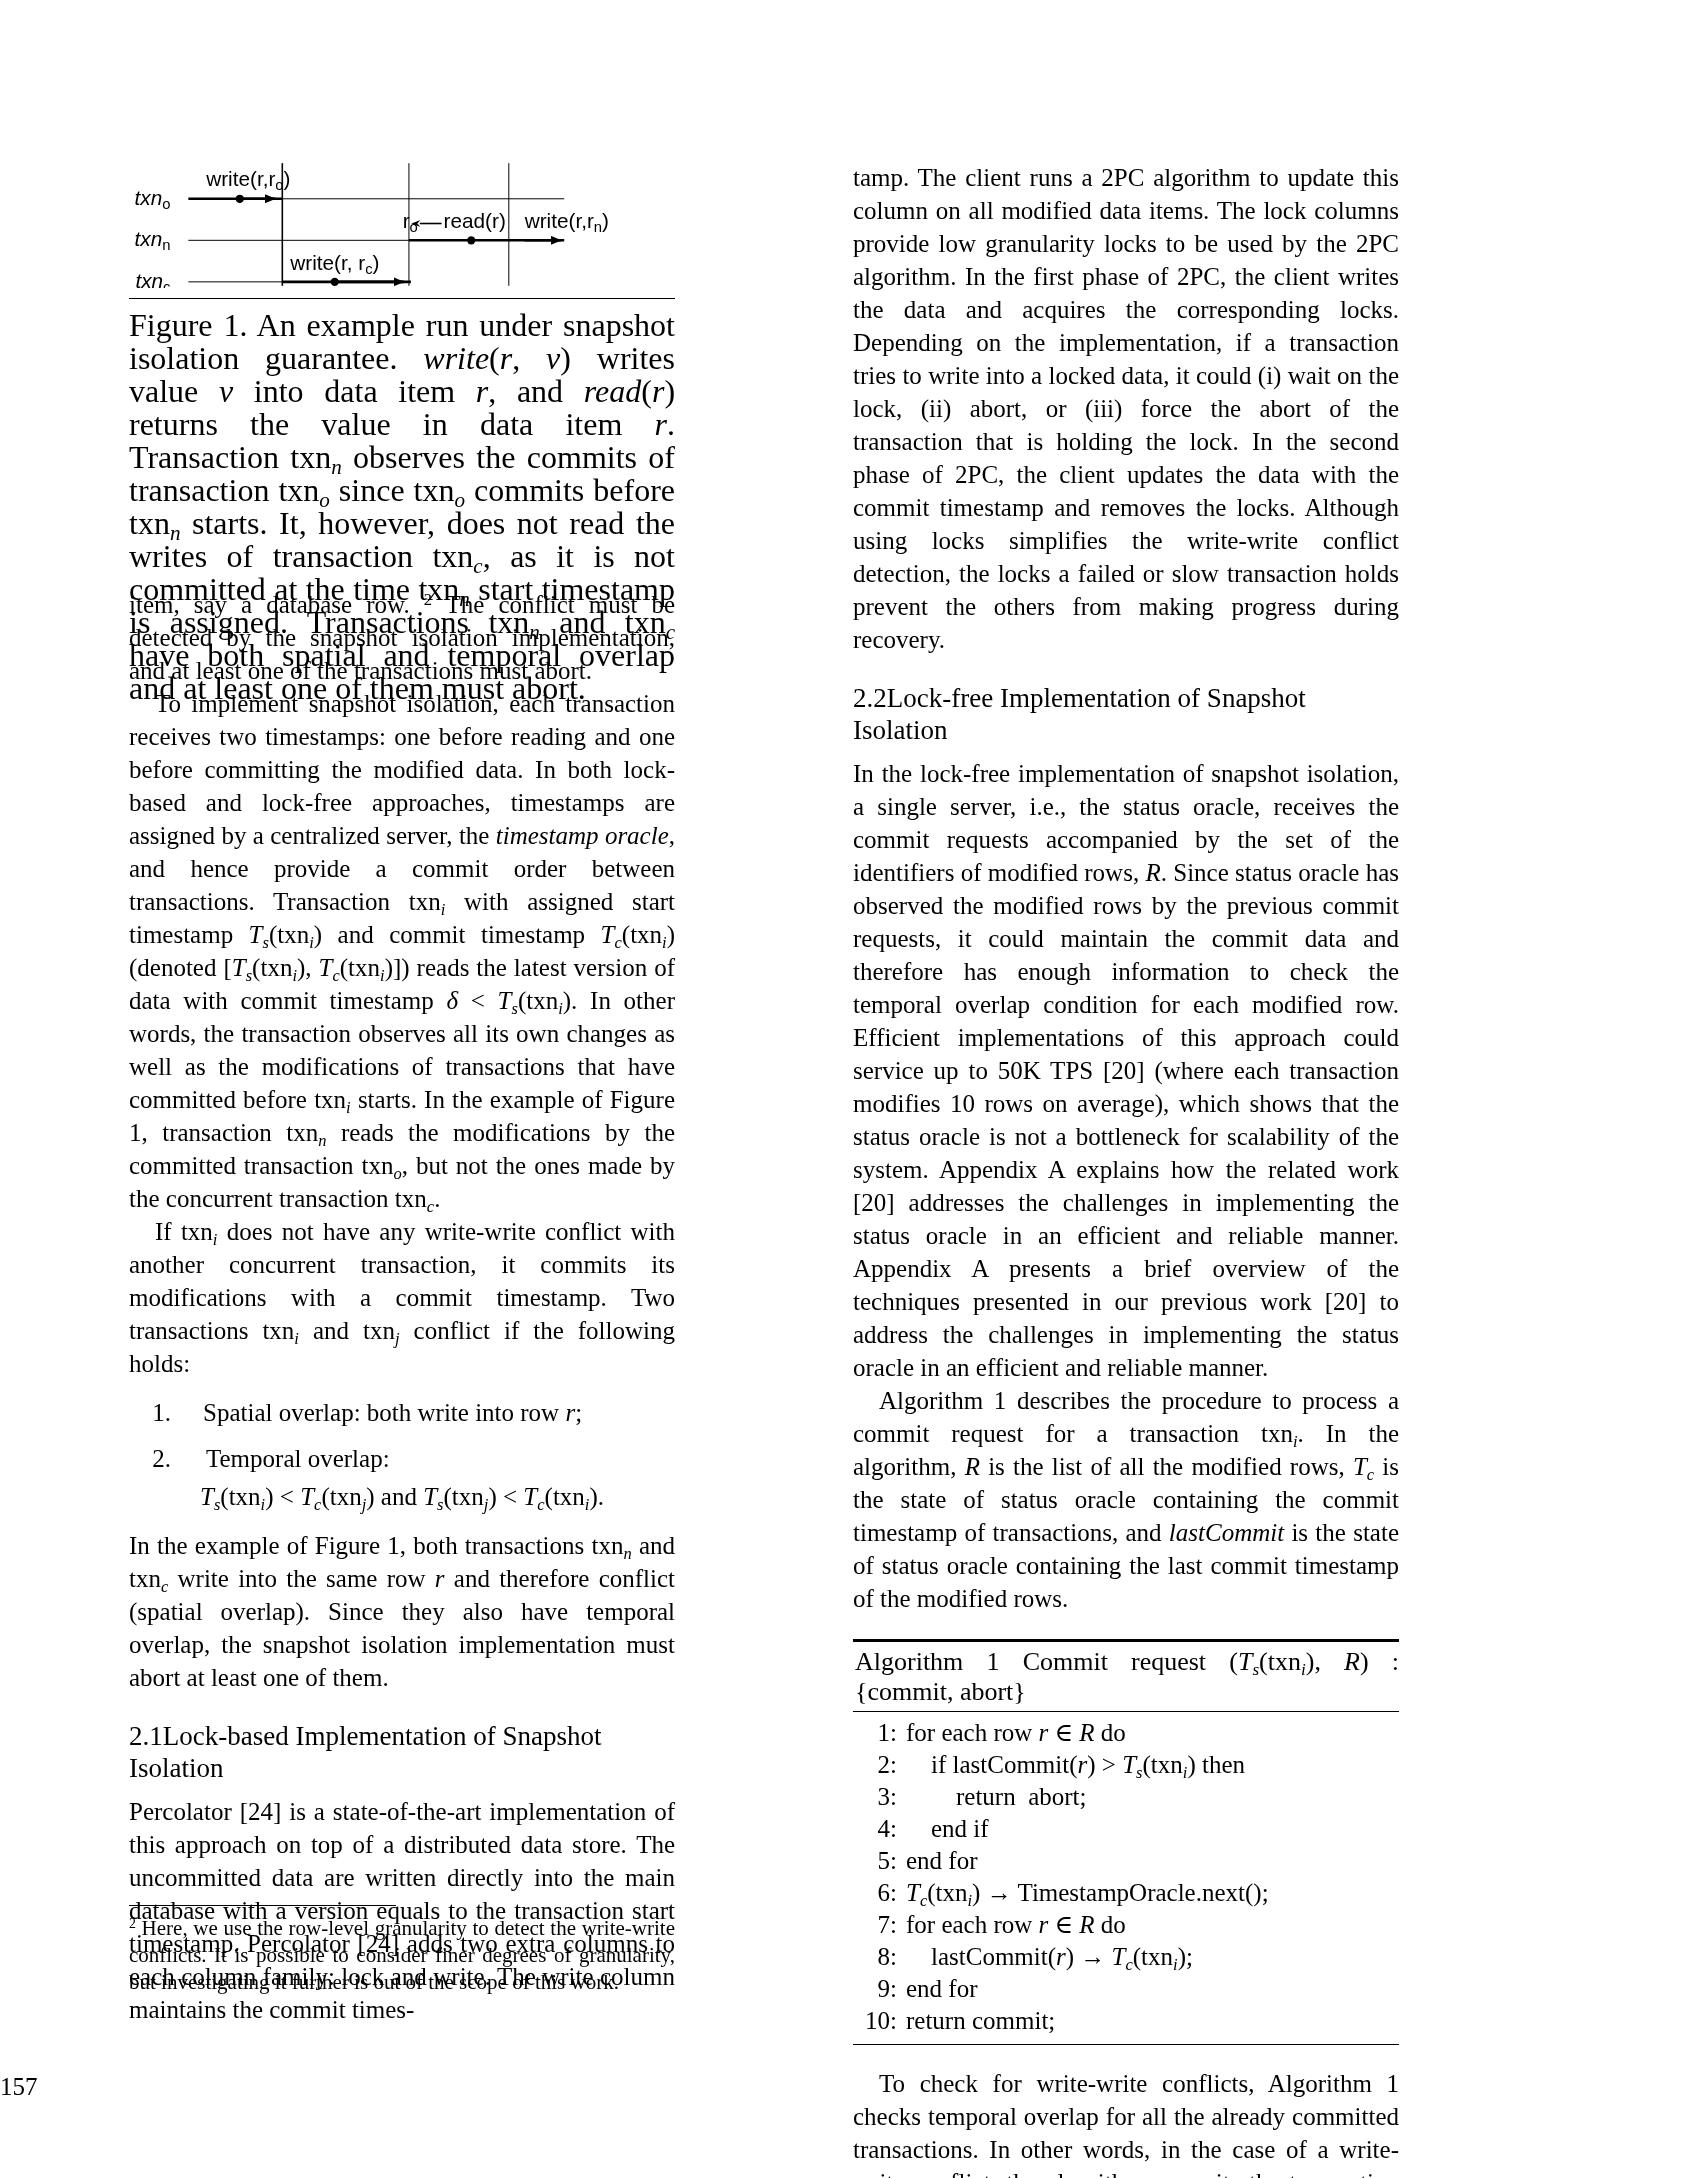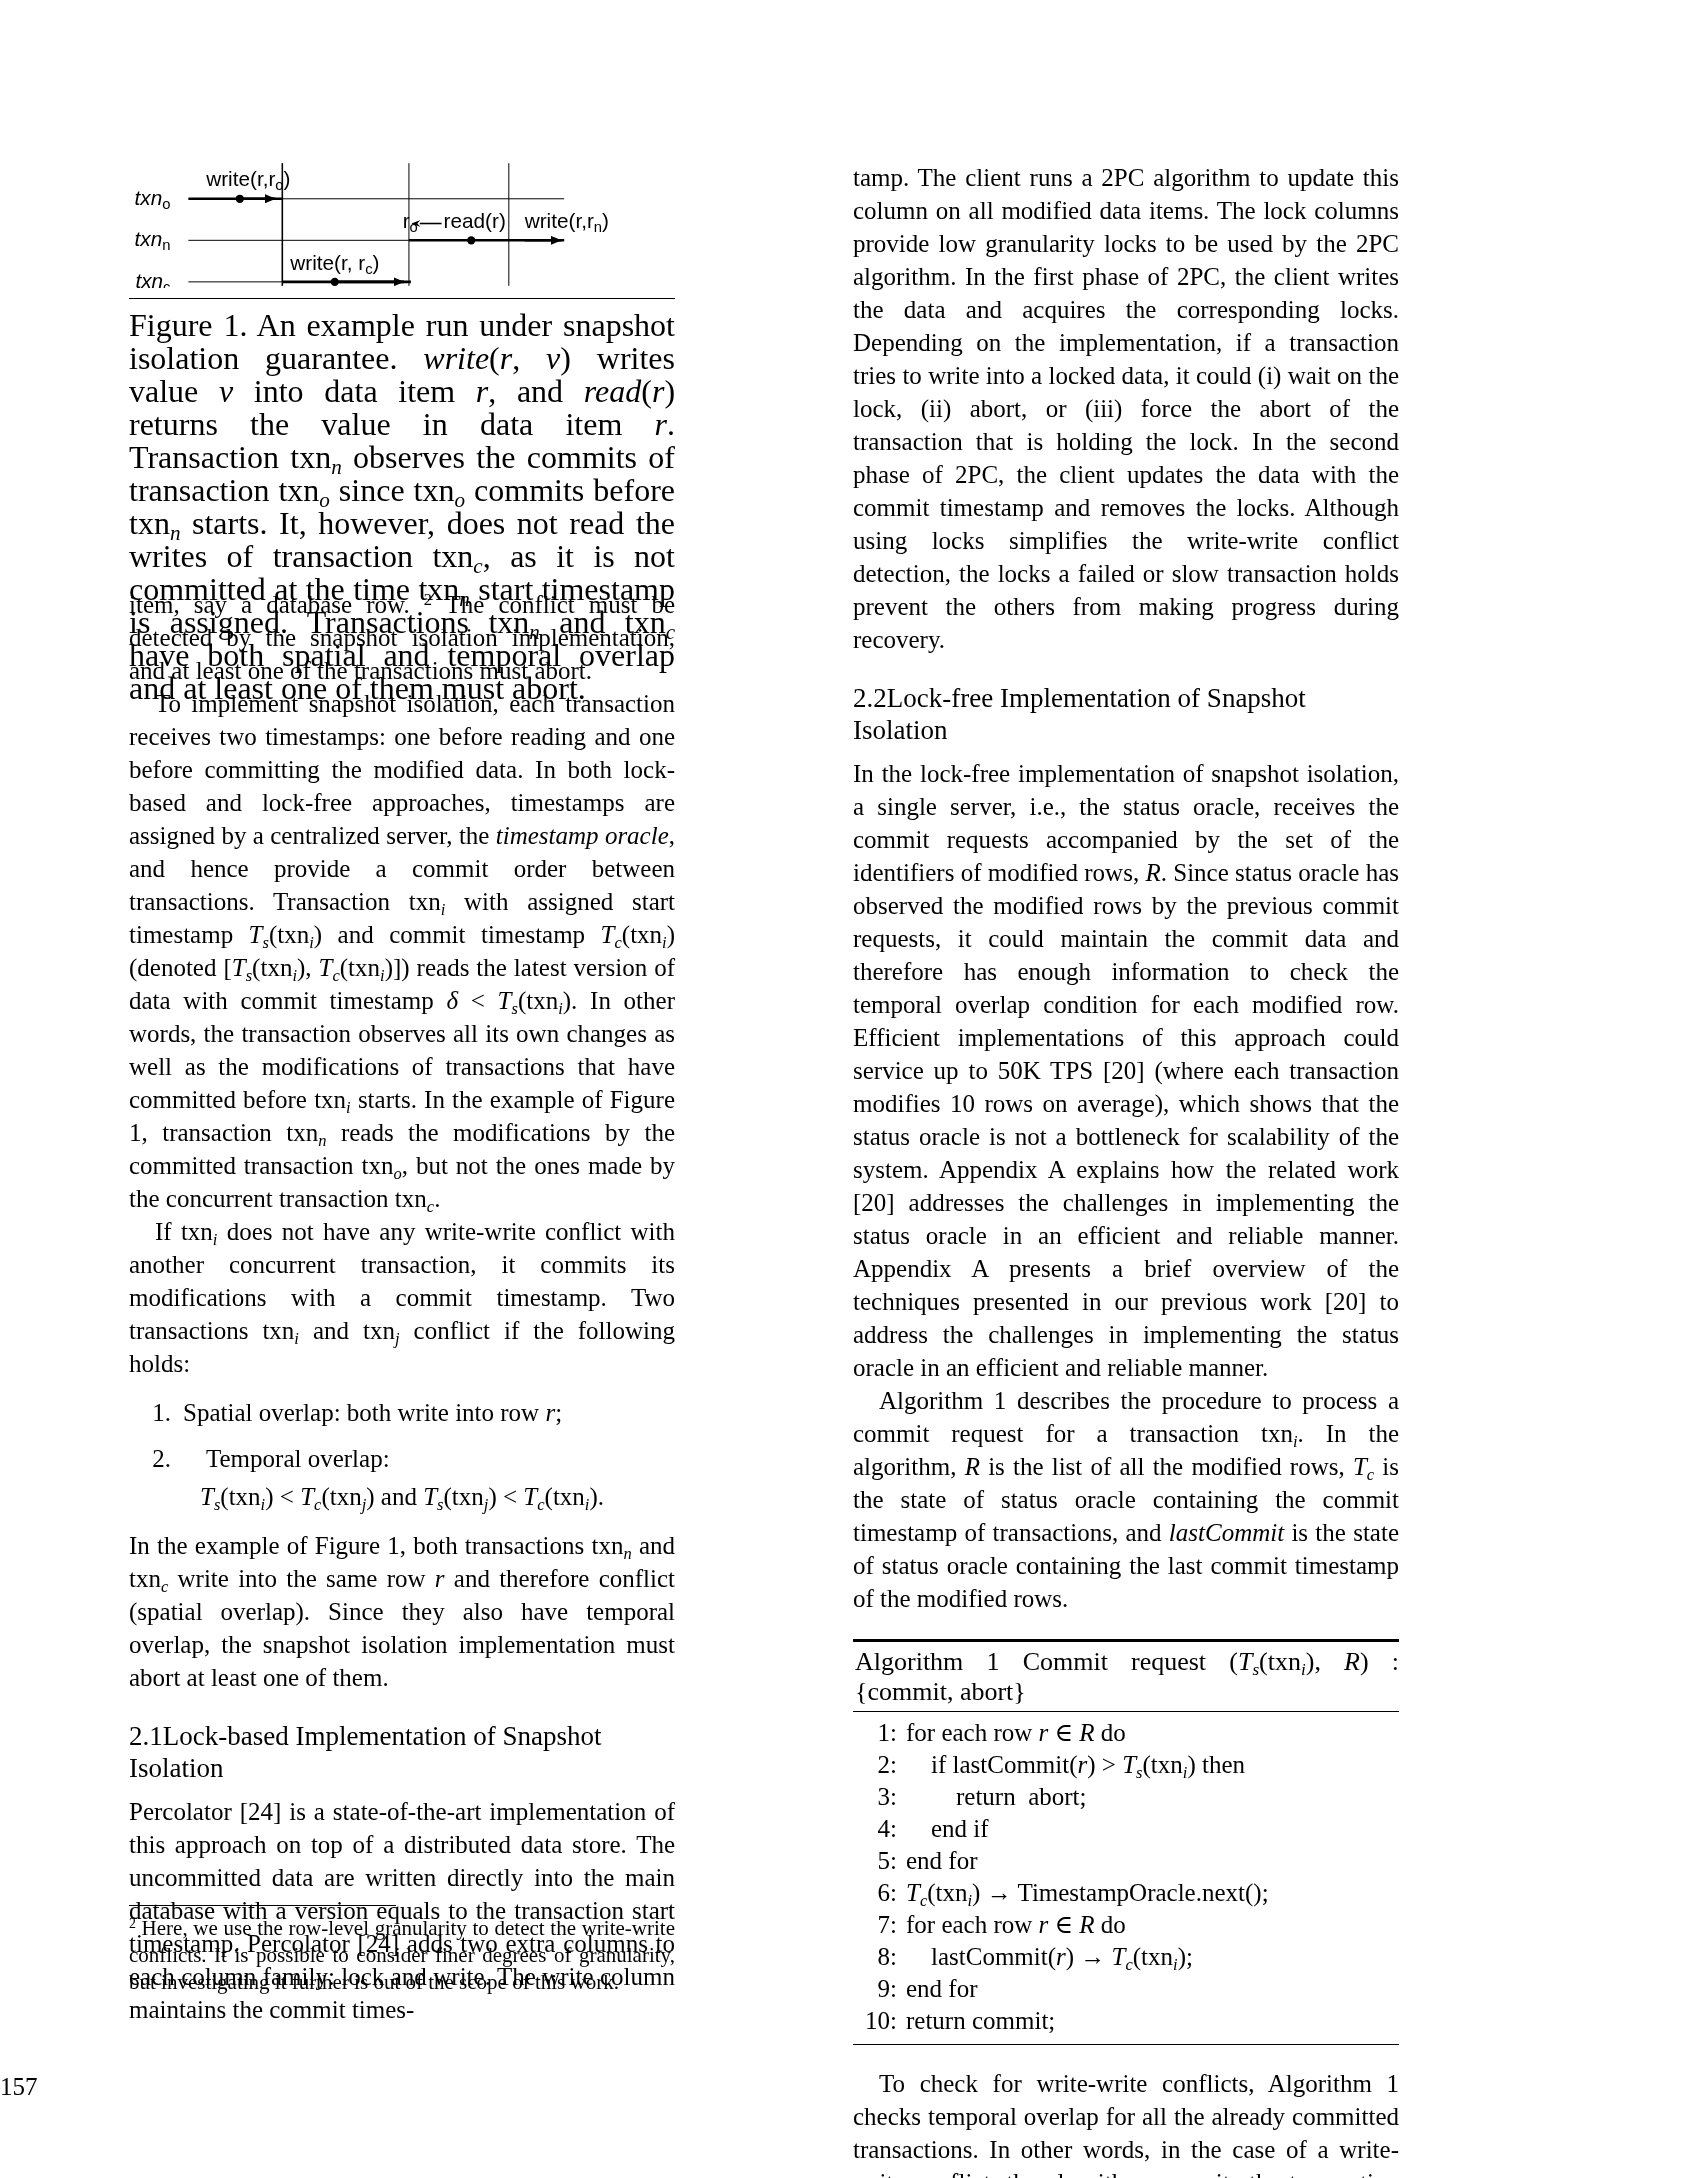--- a/index.html
+++ b/index.html
@@ -202,21 +202,21 @@
 
     <p><span>item, say a database row. </span><sup>2</sup><span> The conflict must be detected by the snapshot isolation implementation, and at least one of the transactions must abort.</span></p>
 
     <p class="ind"><span>To implement snapshot isolation, each transaction receives two timestamps: one before reading and one before committing the modified data. In both lock-based and lock-free approaches, timestamps are assigned by a centralized server, the </span><i>timestamp oracle</i><span>, and hence provide a commit order between transactions. Transaction txn</span><sub><i>i</i></sub><span> with assigned start timestamp </span><i>T</i><sub><i>s</i></sub><span>(txn</span><sub><i>i</i></sub><span>) and commit timestamp </span><i>T</i><sub><i>c</i></sub><span>(txn</span><sub><i>i</i></sub><span>) (denoted [</span><i>T</i><sub><i>s</i></sub><span>(txn</span><sub><i>i</i></sub><span>), </span><i>T</i><sub><i>c</i></sub><span>(txn</span><sub><i>i</i></sub><span>)]) reads the latest version of data with commit timestamp </span><i>δ</i><span> &lt; </span><i>T</i><sub><i>s</i></sub><span>(txn</span><sub><i>i</i></sub><span>). In other words, the transaction observes all its own changes as well as the modifications of transactions that have committed before txn</span><sub><i>i</i></sub><span> starts. In the example of Figure 1, transaction txn</span><sub><i>n</i></sub><span> reads the modifications by the committed transaction txn</span><sub><i>o</i></sub><span>, but not the ones made by the concurrent transaction txn</span><sub><i>c</i></sub><span>.</span></p>
 
     <p class="ind"><span>If txn</span><sub><i>i</i></sub><span> does not have any write-write conflict with another concurrent transaction, it commits its modifications with a commit timestamp. Two transactions txn</span><sub><i>i</i></sub><span> and txn</span><sub><i>j</i></sub><span> conflict if the following holds:</span></p>
 
     <div style="margin-top:16px;">
       <div style="display:flex; margin-bottom:13px;">
         <div style="width:42px; flex:0 0 42px; text-align:right; padding-right:12px;">1.</div>
-        <div style="flex:1;"><span>Spatial overlap: both write into row </span><i>r</i><span>;</span></div>
+        <div style="flex:1;margin-left:20px;"><span>Spatial overlap: both write into row </span><i>r</i><span>;</span></div>
       </div>
       <div style="display:flex;">
         <div style="width:42px; flex:0 0 42px; text-align:right; padding-right:12px;">2.</div>
         <div style="flex:1;margin-left:23px;"><span>Temporal overlap:</span></div>
       </div>
       <div style="padding-left:71px; margin-top:5px;"><i>T</i><sub><i>s</i></sub><span>(txn</span><sub><i>i</i></sub><span>)</span><span> &lt; </span><i>T</i><sub><i>c</i></sub><span>(txn</span><sub><i>j</i></sub><span>)</span><span> and </span><i>T</i><sub><i>s</i></sub><span>(txn</span><sub><i>j</i></sub><span>)</span><span> &lt; </span><i>T</i><sub><i>c</i></sub><span>(txn</span><sub><i>i</i></sub><span>).</span></div>
     </div>
 
     <p class="gap"><span>In the example of Figure 1, both transactions txn</span><sub><i>n</i></sub><span> and txn</span><sub><i>c</i></sub><span> write into the same row </span><i>r</i><span> and therefore conflict (spatial overlap). Since they also have temporal overlap, the snapshot isolation implementation must abort at least one of them.</span></p>
 

